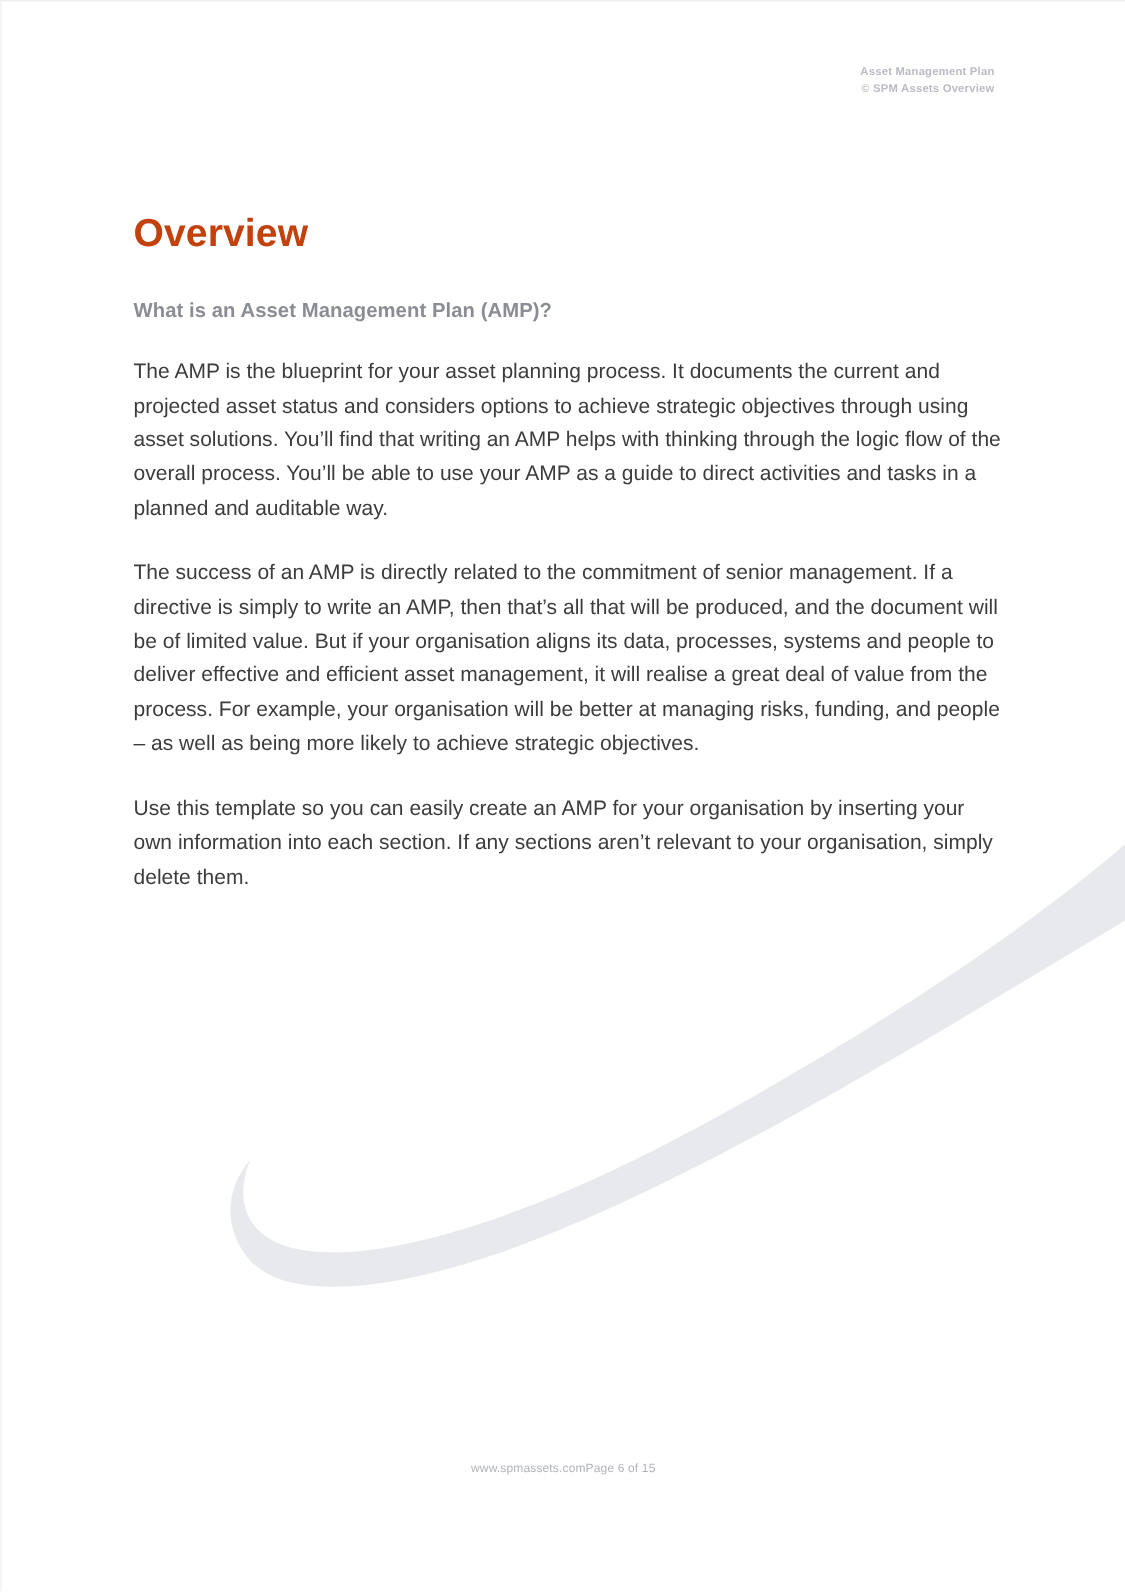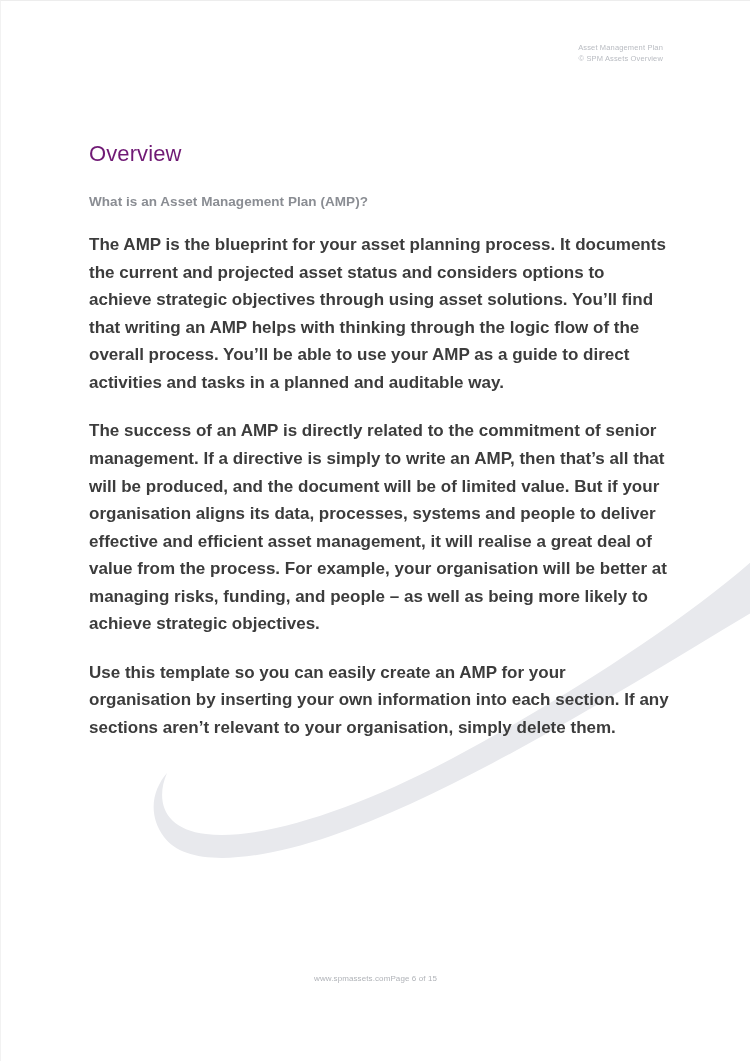--- a/index.html
+++ b/index.html
@@ -65,52 +65,51 @@
   .header-meta {
     position: absolute;
     right: 88px;
     top: 42px;
     text-align: right;
     font-size: 7.5px;
     line-height: 1.45;
     color: #b9bcc2;
     letter-spacing: 0.15px;
   }
-  .header-meta div { white-space: nowrap; }
+  .header-meta div { white-space: nowrap; font-weight: bold; }
 
   
   .content {
     position: absolute;
     left: 88px;
     top: 140px;
     width: 580px;
     z-index: 2;
   }
   .page-title {
-    font-size: 22px;
-    font-weight: 400;
-    color: #701a75;
+    font-size: 26px;
+    font-weight: 700;
+    color: #c2410c;
     margin: 0 0 28px 0;
     letter-spacing: 0.1px;
     line-height: 1.15;
   }
   .section-heading {
     font-size: 13.5px;
     font-weight: bold;
     color: #8a8d93;
     margin: 0 0 22px 0;
     letter-spacing: 0.05px;
   }
   .body-par {
-    font-size: 17px;
+    font-size: 14px;
     line-height: 1.62;
     color: #3c3c3c;
     margin: 0 0 21px 0;
     letter-spacing: 0.01px;
-    font-weight: bold;
   }
   .body-par:last-child { margin-bottom: 15px; }
 
   
   .doc-footer {
     position: absolute;
     left: 88px;
     right: 88px;
     bottom: 78px;
     display: flex;

